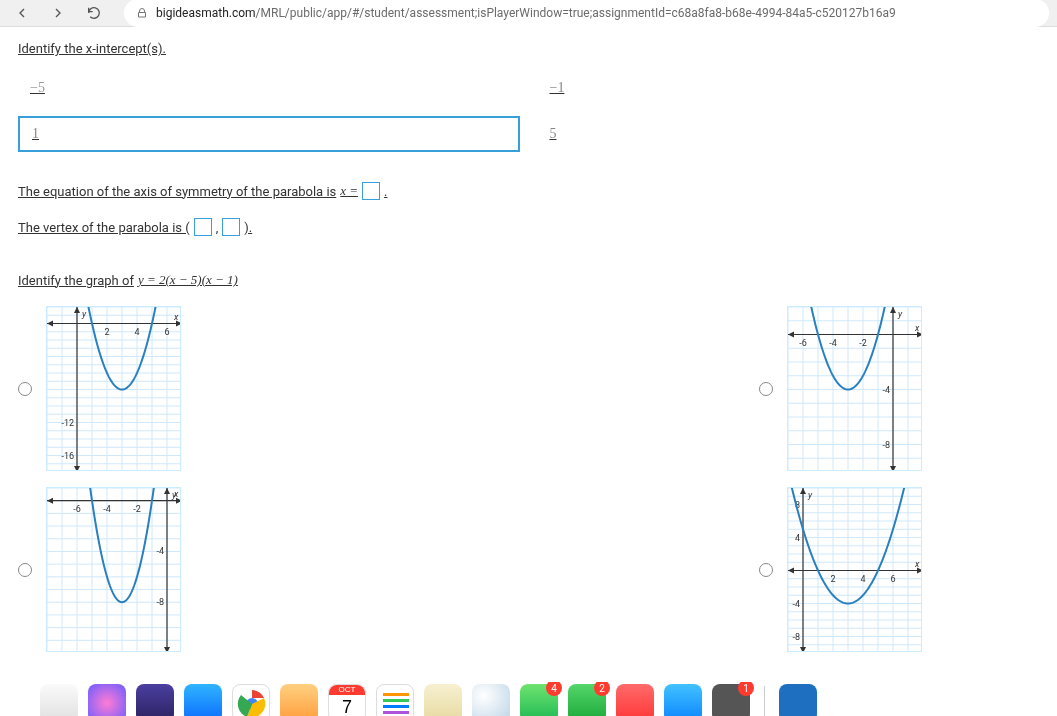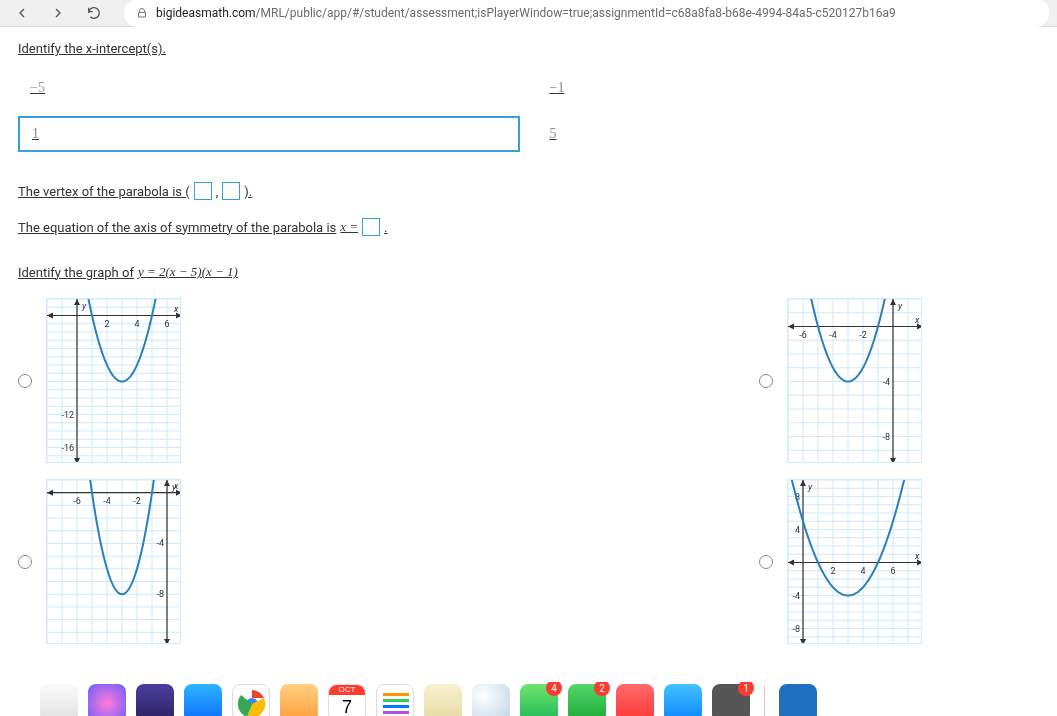--- a/index.html
+++ b/index.html
@@ -156,35 +156,35 @@
   </div>
 
   <div class="grid2">
     <div class="cell nonactive-left">−5</div>
     <div class="cell">−1</div>
     <div class="cell active">1</div>
     <div class="cell">5</div>
   </div>
 
   <div class="statement">
+    <span>The equation of the axis of symmetry of the parabola is </span>
+    <span class="math">x =</span>
+    <span class="mini-input"></span>
+    <span>.</span>
+  </div>
+
+  <div class="statement">
     <span>The vertex of the parabola is (</span>
     <span class="mini-input"></span>
     <span>,</span>
     <span class="mini-input"></span>
     <span>).</span>
   </div>
 
-  <div class="statement">
-    <span>The equation of the axis of symmetry of the parabola is </span>
-    <span class="math">x =</span>
-    <span class="mini-input"></span>
-    <span>.</span>
-  </div>
-
-  <div class="statement" style="margin-top:28px;">
+  <div class="statement" style="margin-top:36px;">
     <span>Identify the graph of </span>
     <span class="math">y = 2(x − 5)(x − 1)</span>
   </div>
 
   <div class="graph-grid">
     <div class="graph-option">
       <div class="radio"></div>
       <svg id="g1" class="graph-svg" width="135" height="165">
           <line x1="0" y1="0" x2="0" y2="165" stroke="#cfe8fb" stroke-width="1"></line>
           <line x1="15" y1="0" x2="15" y2="165" stroke="#cfe8fb" stroke-width="1"></line>

